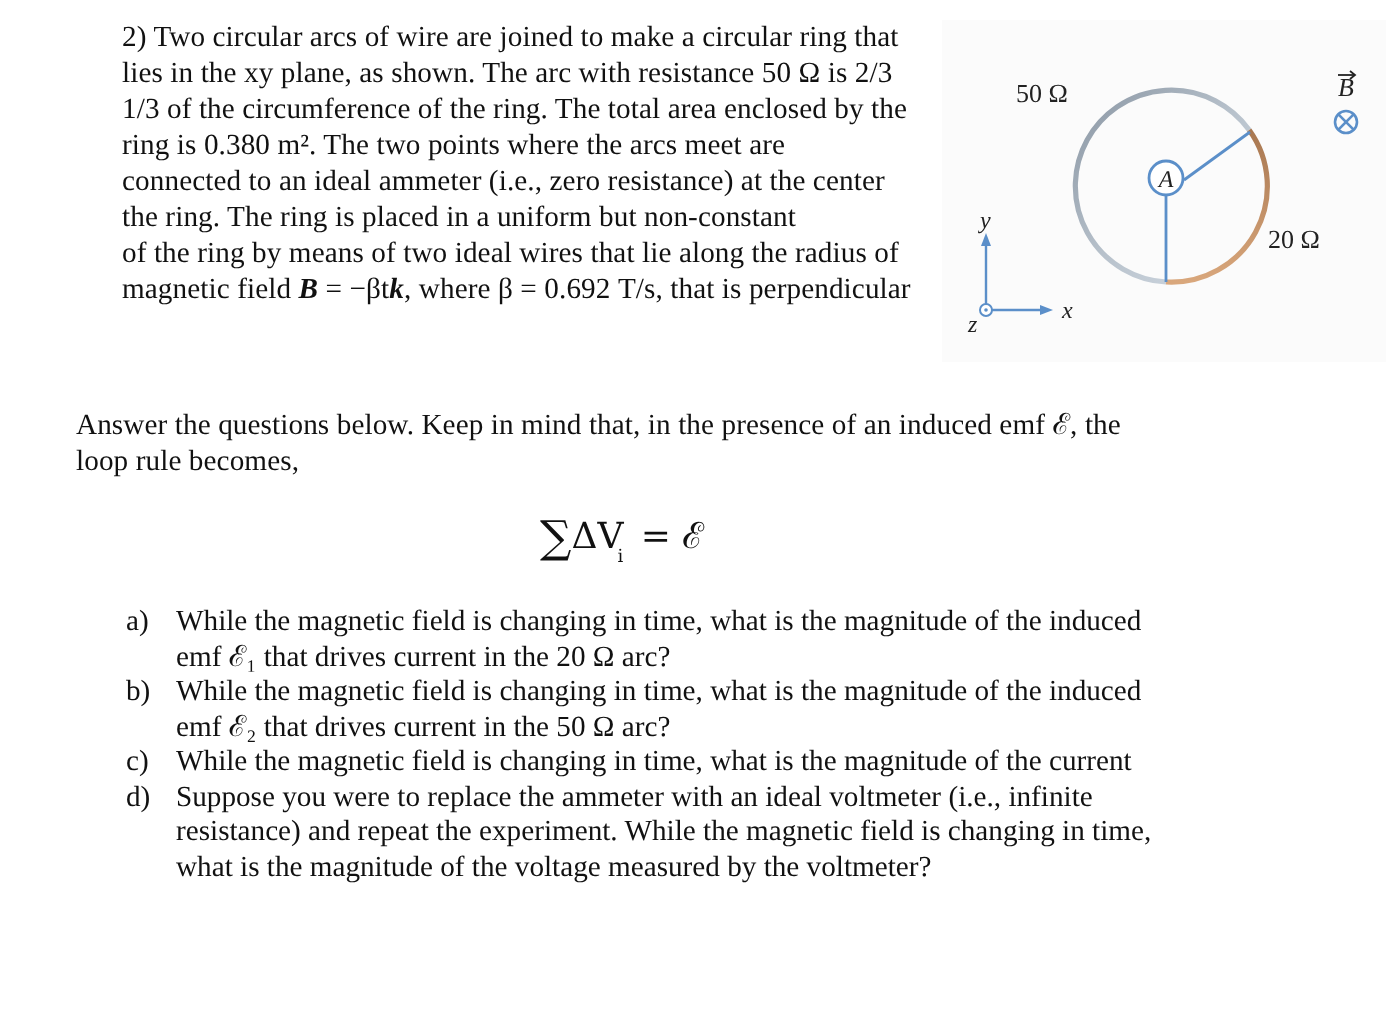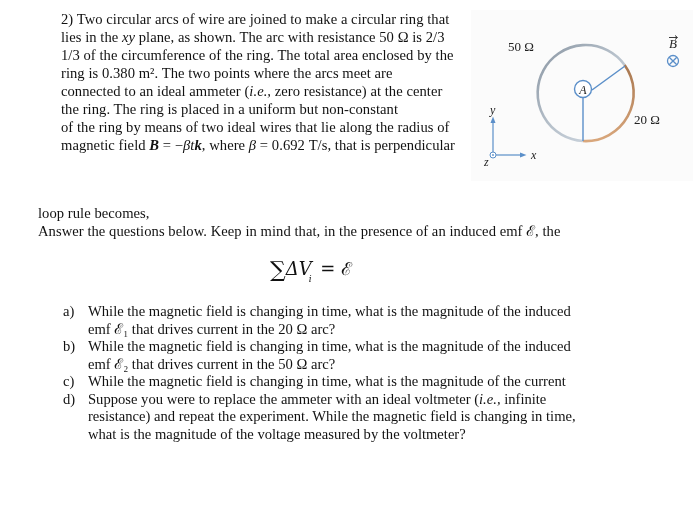--- a/index.html
+++ b/index.html
@@ -3,21 +3,21 @@
 <meta charset="utf-8">
 <style>
   html, body { margin:0; padding:0; background:#ffffff; }
   body { width:693px; height:509px; position:relative; overflow:hidden;
          font-family:"DejaVu Serif","Liberation Serif",serif; color:#111; }
   .para { position:absolute; font-family:"Liberation Serif","DejaVu Serif",serif;
           font-size:14.6px; line-height:18px; letter-spacing:0.05px; }
   .p1 { left:38px; top:10px; width:430px;margin-left:23px; }
   .p2 { left:38px; top:204px; width:580px; }
   .line { display:block; white-space:nowrap; }
-  .it { font-style:italic; }
+  .it { }
   .bd { font-weight:bold; font-style:italic; }
   .eq { position:absolute; left:270px; top:255px; font-family:"DejaVu Serif","Liberation Serif",serif;
         font-size:18px; white-space:nowrap; }
   .eq .sum { font-size:22px; position:relative; top:2px; }
   .eq .sub { font-size:9px; position:relative; top:7px; left:-3px; }
   .qlist { position:absolute; left:63px; top:303px; width:560px;
            font-family:"Liberation Serif","DejaVu Serif",serif; font-size:14.6px; line-height:17.5px; }
   .q { position:relative; padding-left:25px; }
   .q .lbl { position:absolute; left:0; top:0; }
   .q .txt { display:block; }
@@ -82,22 +82,22 @@
       <circle cx="493" cy="155" r="3" fill="#ffffff" stroke="#5b8fc9" stroke-width="1"></circle>
       <circle cx="493" cy="155" r="0.9" fill="#5b8fc9"></circle>
     </g>
     <text x="490" y="114" font-size="12" font-style="italic" fill="#222">y</text>
     <text x="531" y="159" font-size="12" font-style="italic" fill="#222">x</text>
     <text x="484" y="166" font-size="12" font-style="italic" fill="#222">z</text>
   </svg>
 </div>
 
 <div class="para p2">
+  <span class="line">Answer the questions below.  Keep in mind that, in the presence of an induced emf ℰ, the</span>
   <span class="line">loop rule becomes,</span>
-  <span class="line">Answer the questions below.  Keep in mind that, in the presence of an induced emf ℰ, the</span>
 </div>
 
 <div class="eq">
   <span class="sum">∑</span><span class="it">ΔV</span><span class="sub it">i</span><span> = ℰ</span>
 </div>
 
 <div class="qlist">
   <div class="q">
     <span class="lbl">a)</span>
     <span class="txt">While the magnetic field is changing in time, what is the magnitude of the induced</span>

